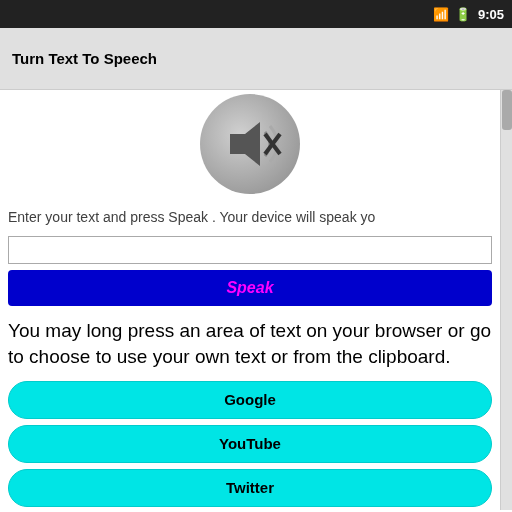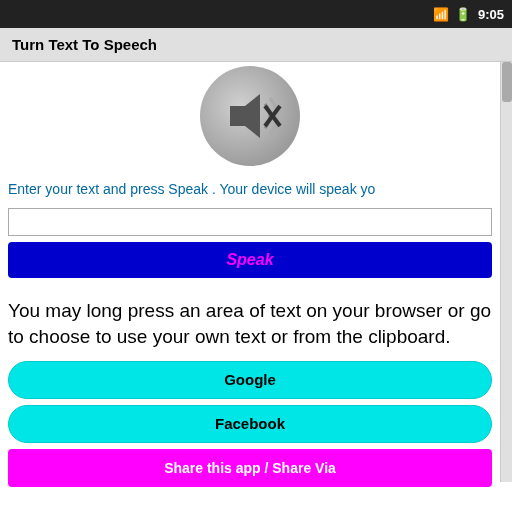--- a/index.html
+++ b/index.html
@@ -25,21 +25,21 @@
       gap: 6px;
       font-size: 13px;
     }
     .status-bar .time {
       font-weight: bold;
     }
 
     
     .title-bar {
       background: #e0e0e0;
-      padding: 8px 12px;
+      padding: 22px 12px;
       font-size: 15px;
       font-weight: bold;
       border-bottom: 1px solid #ccc;
     }
 
     
     .main-content {
       padding: 0;
       position: relative;
       display: flex;
@@ -84,21 +84,21 @@
       background: radial-gradient(circle at 40% 40%, #d0d0d0, #888);
       display: flex;
       align-items: center;
       justify-content: center;
       overflow: hidden;
     }
 
     
     .description-text {
       font-size: 14px;
-      color: #0369a1;
+      color: #404040;
       margin: 6px 0 8px 0;
       line-height: 1.4;
     }
 
     
     .text-input {
       width: 100%;
       height: 28px;
       border: 1px solid #aaa;
       padding: 4px 6px;
@@ -114,21 +114,21 @@
       width: 100%;
       height: 36px;
       background: #0000cc;
       color: #ff00ff;
       font-size: 16px;
       font-style: italic;
       font-weight: bold;
       border: none;
       border-radius: 4px;
       cursor: pointer;
-      margin-bottom: 20px;
+      margin-bottom: 12px;
       display: block;
     }
 
     
     .info-text {
       font-size: 19px;
       color: #000;
       margin-bottom: 10px;
       line-height: 1.4;
     }
@@ -199,22 +199,23 @@
     <div class="description-text">Enter your text and press Speak . Your device will speak yo</div>
 
     <input type="text" class="text-input" placeholder="" style="">
 
     <button class="speak-button">Speak</button>
 
     <div class="info-text">You may long press an area of text on your browser or go to choose to use your own text or from the clipboard.</div>
 
     <button class="cyan-button">Google</button>
 
-    <button class="cyan-button">Facebook</button>
-
+    <button class="cyan-button">YouTube</button>
+
+    <button class="cyan-button">Twitter</button>
 
 
     <button class="share-button">Share this app / Share Via</button>
 
   </div>
 
   <div class="scrollbar">
     <div class="scrollbar-thumb"></div>
   </div>
 </div>

